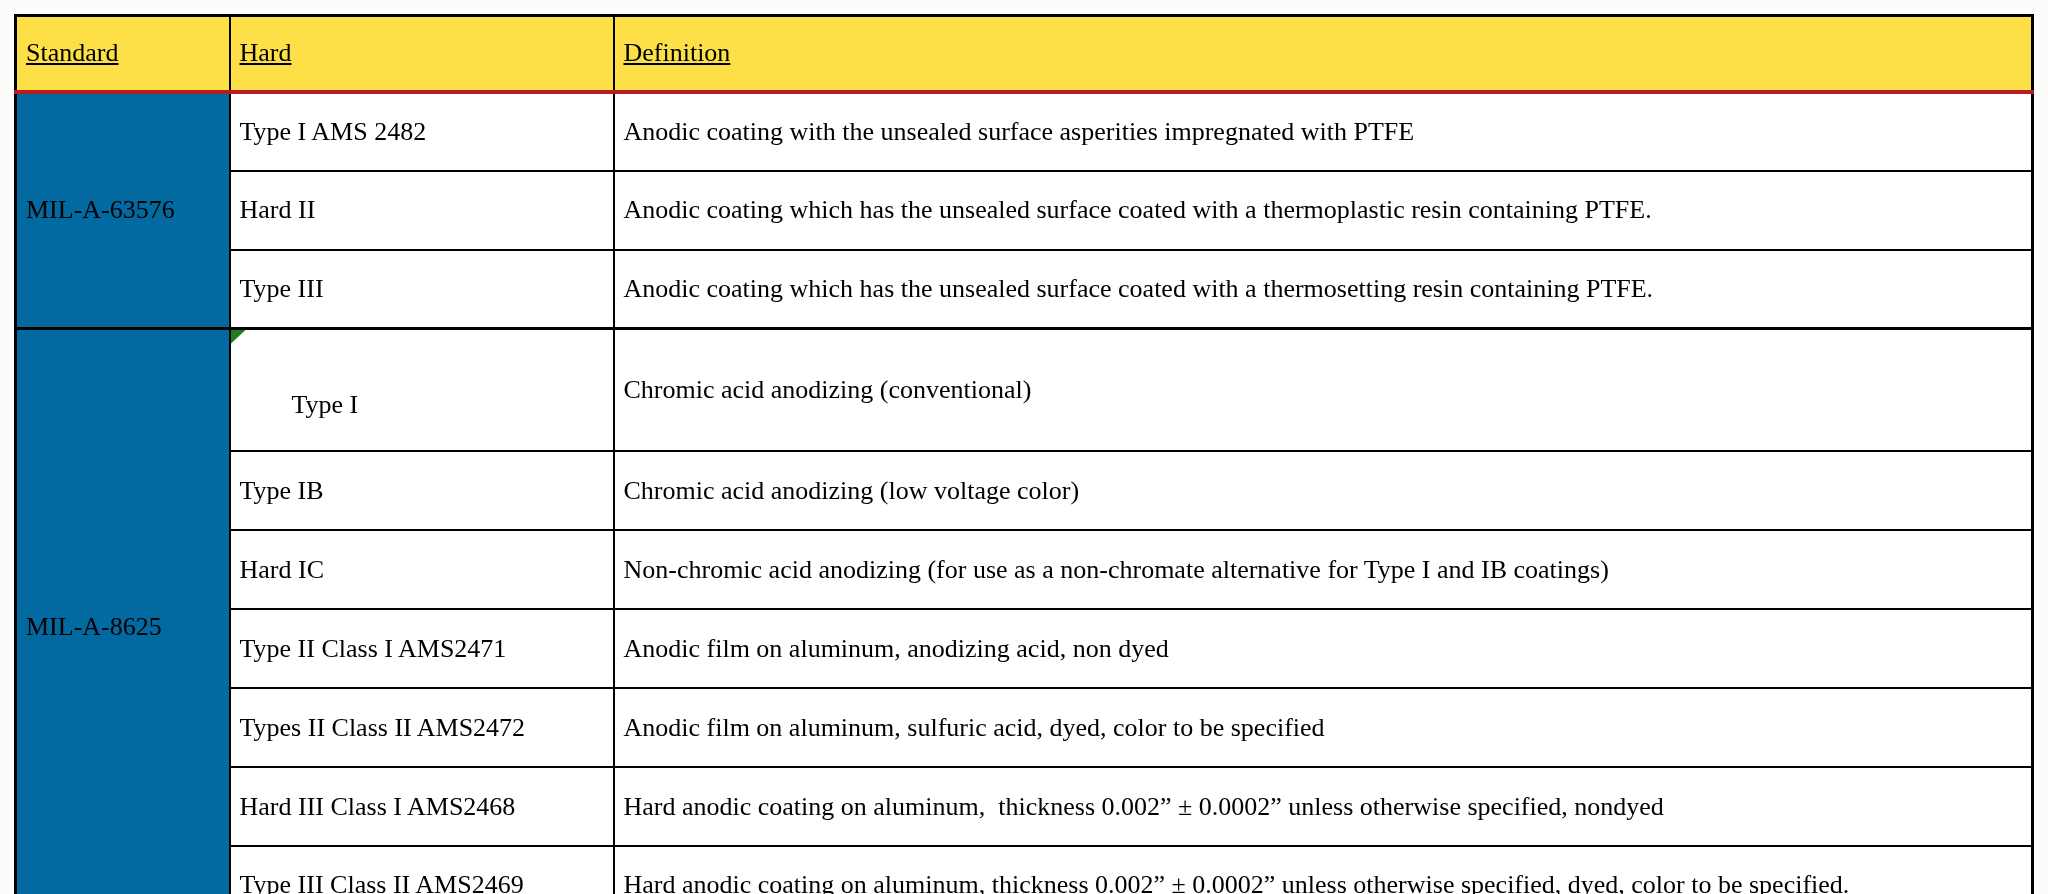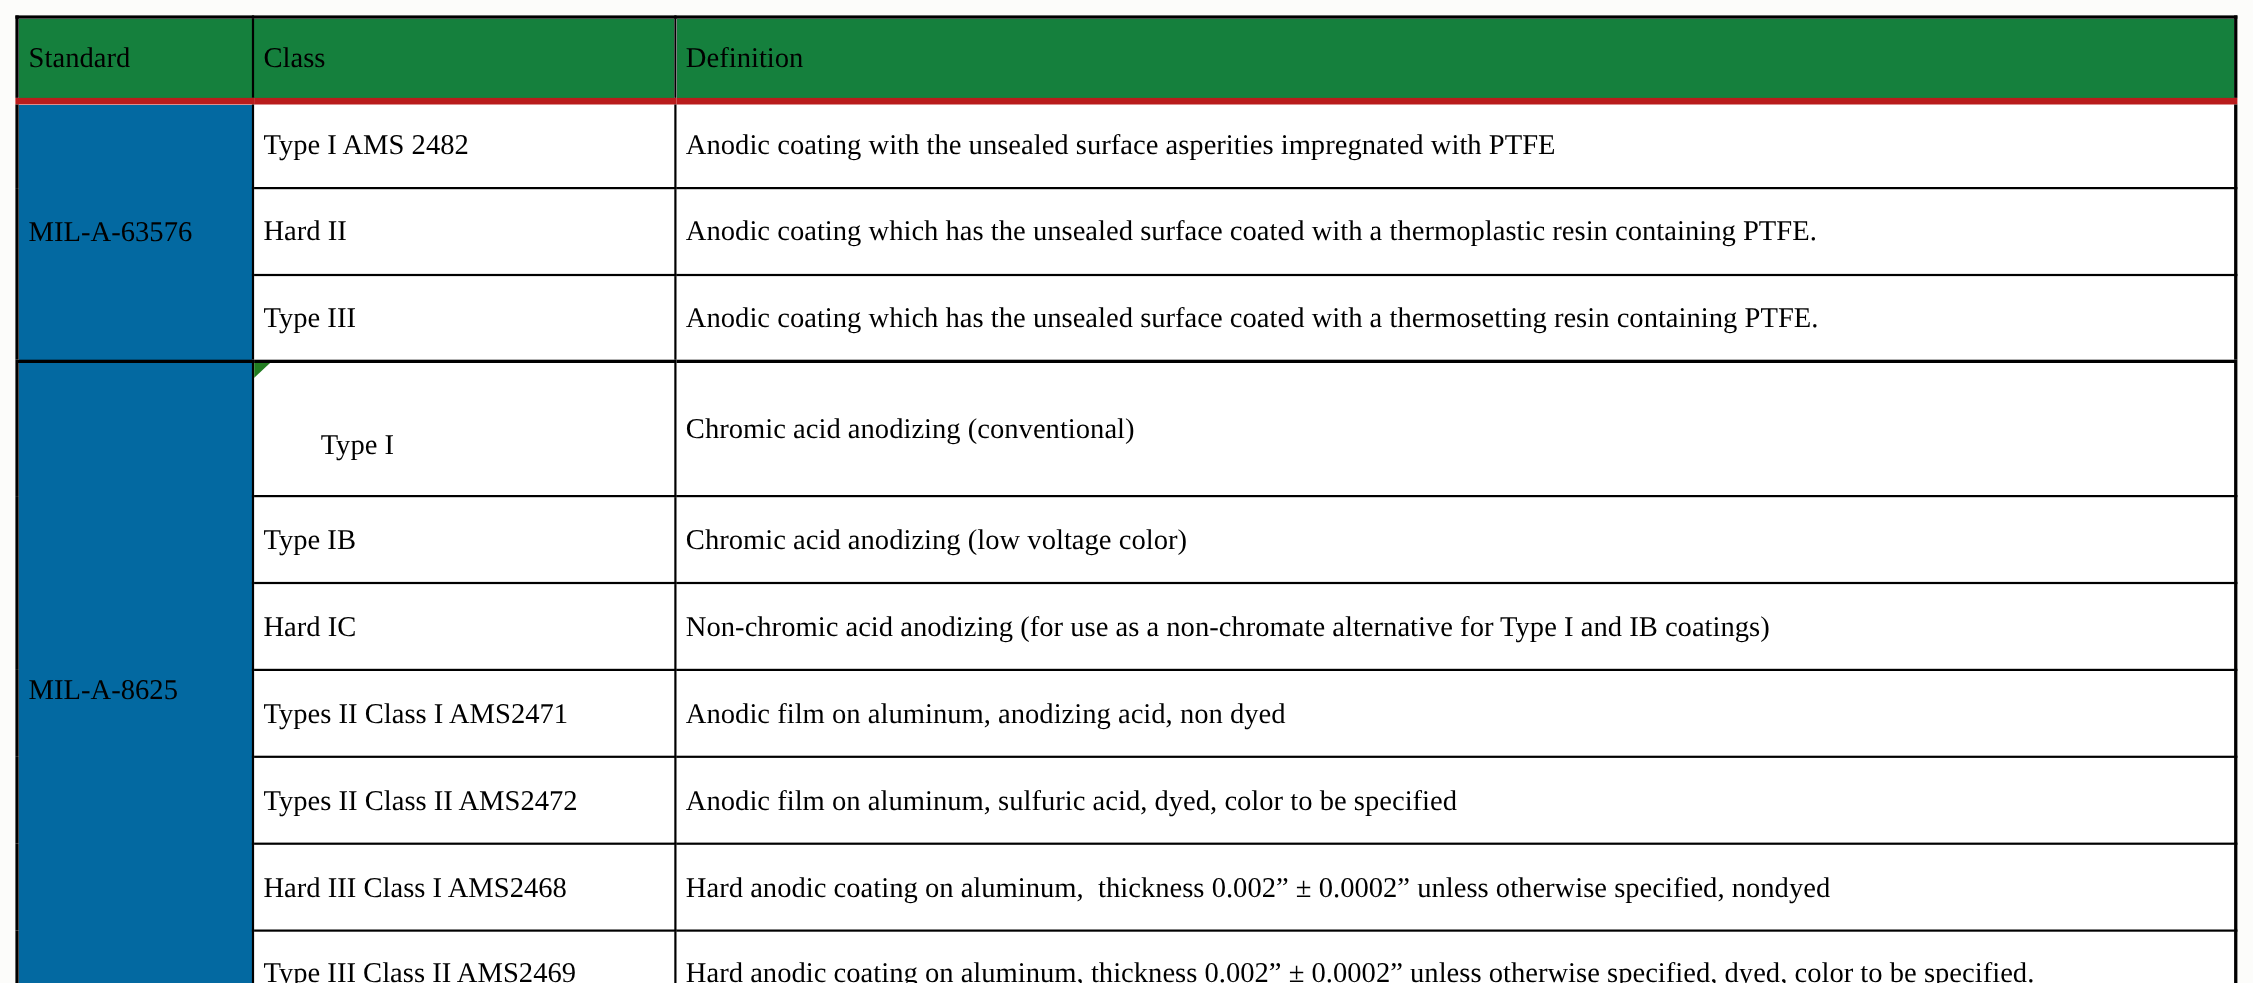--- a/index.html
+++ b/index.html
@@ -30,22 +30,23 @@
     vertical-align: middle;
     text-align: left;
     padding: 0 10px 0 9px;
     font-weight: normal;
     overflow: hidden;
     white-space: pre-wrap;
   }
   thead tr { height: 76px; }
   tbody tr { height: 79px; }
   thead th {
-    background: #15803d;
-    border-bottom: 6px solid #b91c1c;
+    background: #fde047;
+    border-bottom: 4px solid #b91c1c;
+    text-decoration: underline;
   }
   td.group {
     background: #0369a1;
   }
   tr.group-start td {
     border-top: 3px solid #000000;
   }
   td.type { position: relative; margin-left: 25px; }
   .flag {
     position: absolute;
@@ -62,21 +63,21 @@
 
 <table class="spec-table">
   <colgroup>
       <col class="c1">
       <col class="c2">
       <col class="c3">
     </colgroup>
   <thead>
     <tr>
       <th>Standard</th>
-      <th>Class</th>
+      <th>Hard</th>
       <th>Definition</th>
     </tr>
   </thead>
   <tbody>
     <tr>
       <td class="group" rowspan="3">MIL-A-63576</td>
       <td class="type">Type I AMS 2482</td>
       <td class="def">Anodic coating with the unsealed surface asperities impregnated with PTFE</td>
     </tr>
     <tr>
@@ -97,21 +98,21 @@
     </tr>
     <tr>
       <td class="type">Type IB</td>
       <td class="def">Chromic acid anodizing (low voltage color)</td>
     </tr>
     <tr>
       <td class="type">Hard IC</td>
       <td class="def">Non-chromic acid anodizing (for use as a non-chromate alternative for Type I and IB coatings)</td>
     </tr>
     <tr>
-      <td class="type">Types II Class I AMS2471</td>
+      <td class="type">Type II Class I AMS2471</td>
       <td class="def">Anodic film on aluminum, anodizing acid, non dyed</td>
     </tr>
     <tr>
       <td class="type">Types II Class II AMS2472</td>
       <td class="def">Anodic film on aluminum, sulfuric acid, dyed, color to be specified</td>
     </tr>
     <tr>
       <td class="type">Hard III Class I AMS2468</td>
       <td class="def">Hard anodic coating on aluminum,  thickness 0.002” ± 0.0002” unless otherwise specified, nondyed</td>
     </tr>

